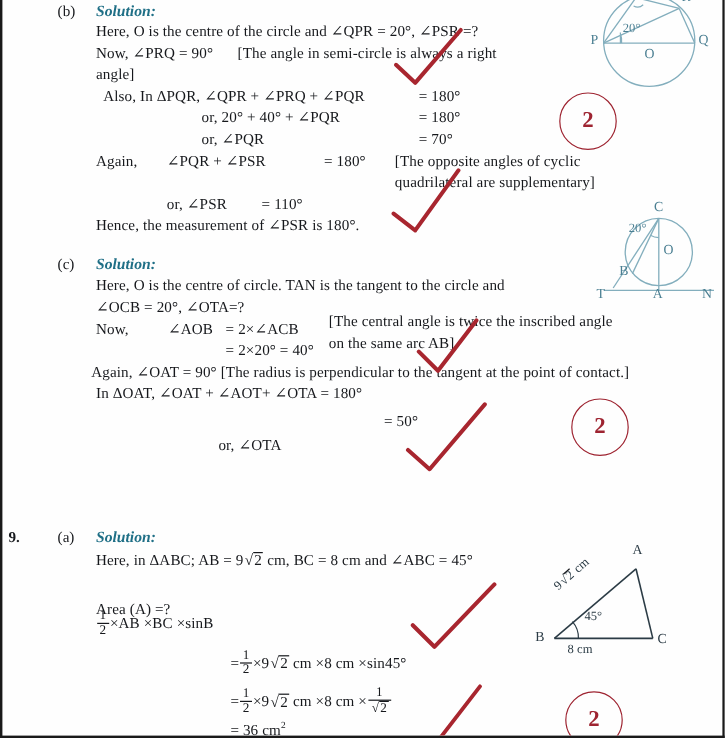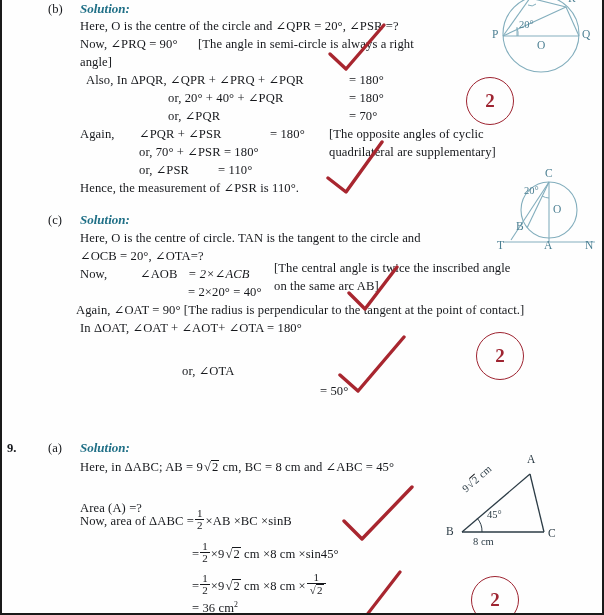--- a/index.html
+++ b/index.html
@@ -100,27 +100,26 @@
   <div class="abs txt" style="left:347px; top:92px;">= 180°</div>
 
   <div class="abs txt" style="left:166px; top:110px;">or, ∠PQR</div>
   <div class="abs txt" style="left:347px; top:110px;">= 70°</div>
 
   <div class="abs txt" style="left:78px; top:128px;">Again,</div>
   <div class="abs txt" style="left:137px; top:128px;">∠PQR + ∠PSR</div>
   <div class="abs txt" style="left:268px; top:128px;">= 180°</div>
   <div class="abs txt" style="left:327px; top:128px;">[The opposite angles of cyclic</div>
 
-  <div class="abs txt" style="left:137px; top:146px;">or, 70° + ∠PSR = 180°</div>
   <div class="abs txt" style="left:327px; top:146px;">quadrilateral are supplementary]</div>
 
   <div class="abs txt" style="left:137px; top:164px;">or, ∠PSR</div>
   <div class="abs txt" style="left:216px; top:164px;">= 110°</div>
 
-  <div class="abs txt" style="left:78px; top:182px;">Hence, the measurement of ∠PSR is 110°.</div>
+  <div class="abs txt" style="left:78px; top:182px;">Hence, the measurement of ∠PSR is 180°.</div>
 
   <div class="diag" style="left:484px; top:-6px; width:120px; height:92px;">
     <svg width="120" height="92" viewBox="0 0 120 92">
       <circle cx="55" cy="40" r="38" fill="none" stroke="#83aebd" stroke-width="1.1"></circle>
       <line x1="17" y1="42" x2="93" y2="42" stroke="#83aebd" stroke-width="1.1"></line>
       <line x1="17" y1="42" x2="44" y2="4" stroke="#83aebd" stroke-width="1.1"></line>
       <line x1="17" y1="42" x2="80" y2="13" stroke="#83aebd" stroke-width="1.1"></line>
       <line x1="44" y1="4" x2="80" y2="13" stroke="#83aebd" stroke-width="1.1"></line>
       <line x1="80" y1="13" x2="93" y2="42" stroke="#83aebd" stroke-width="1.1"></line>
       <path d="M 32 42 A 16 16 0 0 0 31 34" fill="none" stroke="#83aebd" stroke-width="1"></path>
@@ -149,30 +148,30 @@
   <div class="circ2" style="left:464px; top:77px;">2</div>
 
   <div class="abs lbl" style="left:46px; top:214px;">(c)</div>
   <div class="abs sol" style="left:78px; top:213px;">Solution:</div>
 
   <div class="abs txt" style="left:78px; top:232px;">Here, O is the centre of circle. TAN is the tangent to the circle and</div>
   <div class="abs txt" style="left:78px; top:250px;">∠OCB = 20°, ∠OTA=?</div>
 
   <div class="abs txt" style="left:78px; top:268px;">Now,</div>
   <div class="abs txt" style="left:138px; top:268px;">∠AOB</div>
-  <div class="abs txt" style="left:186px; top:268px;font-style:italic;">= 2×∠ACB</div>
+  <div class="abs txt" style="left:186px; top:268px;">= 2×∠ACB</div>
   <div class="abs txt" style="left:272px; top:262px;">[The central angle is twice the inscribed angle</div>
 
   <div class="abs txt" style="left:186px; top:286px;">= 2×20° = 40°</div>
   <div class="abs txt" style="left:272px; top:280px;">on the same arc AB]</div>
 
   <div class="abs txt" style="left:74px; top:304px;">Again, ∠OAT = 90° [The radius is perpendicular to the tangent at the point of contact.]</div>
   <div class="abs txt" style="left:78px; top:322px;">In ΔOAT, ∠OAT + ∠AOT+ ∠OTA = 180°</div>
   <div class="abs txt" style="left:180px; top:365px;">or, ∠OTA</div>
-  <div class="abs txt" style="left:318px; top:385px;">= 50°</div>
+  <div class="abs txt" style="left:318px; top:345px;">= 50°</div>
 
   <div class="diag" style="left:493px; top:168px; width:111px; height:88px;">
     <svg width="111" height="88" viewBox="0 0 111 88">
       <circle cx="54" cy="42" r="28" fill="none" stroke="#83aebd" stroke-width="1.1"></circle>
       <line x1="8" y1="74" x2="100" y2="74" stroke="#83aebd" stroke-width="1.1"></line>
       <line x1="54" y1="14" x2="54" y2="74" stroke="#83aebd" stroke-width="1.1"></line>
       <line x1="54" y1="14" x2="16" y2="72" stroke="#83aebd" stroke-width="1.1"></line>
       <line x1="54" y1="14" x2="32" y2="60" stroke="#83aebd" stroke-width="1.1"></line>
       <path d="M 47 28 A 16 16 0 0 0 54 30" fill="none" stroke="#83aebd" stroke-width="1"></path>
     </svg>
@@ -201,21 +200,21 @@
   <div class="abs lbl" style="left:46px; top:442px;">(a)</div>
   <div class="abs sol" style="left:78px; top:441px;">Solution:</div>
 
   <div class="abs txt" style="left:78px; top:460px;">
     <span>Here, in ΔABC; AB = 9</span><span class="rad">√<span class="bar">2</span></span><span>  cm,  BC = 8 cm and ∠ABC = 45°</span>
   </div>
 
   <div class="abs txt" style="left:78px; top:482px;margin-top:20px;">Area (A) =?</div>
 
   <div class="abs txt" style="left:78px; top:508px;">
-    <span>Now, area of ΔABC =</span><span class="frac"><span class="n">1</span><span class="d">2</span></span><span>×AB ×BC ×sinB</span>
+    <span class="frac"><span class="n">1</span><span class="d">2</span></span><span>×AB ×BC ×sinB</span>
   </div>
 
   <div class="abs txt" style="left:190px; top:541px;">
     <span>=</span><span class="frac"><span class="n">1</span><span class="d">2</span></span><span>×9</span><span class="rad">√<span class="bar">2</span></span><span> cm ×8 cm ×sin45°</span>
   </div>
 
   <div class="abs txt" style="left:190px; top:572px;">
     <span>=</span><span class="frac"><span class="n">1</span><span class="d">2</span></span><span>×9</span><span class="rad">√<span class="bar">2</span></span><span> cm ×8 cm ×</span><span class="frac"><span class="n">1</span><span class="d"><span class="rad">√<span class="bar">2</span></span></span></span>
   </div>
 

